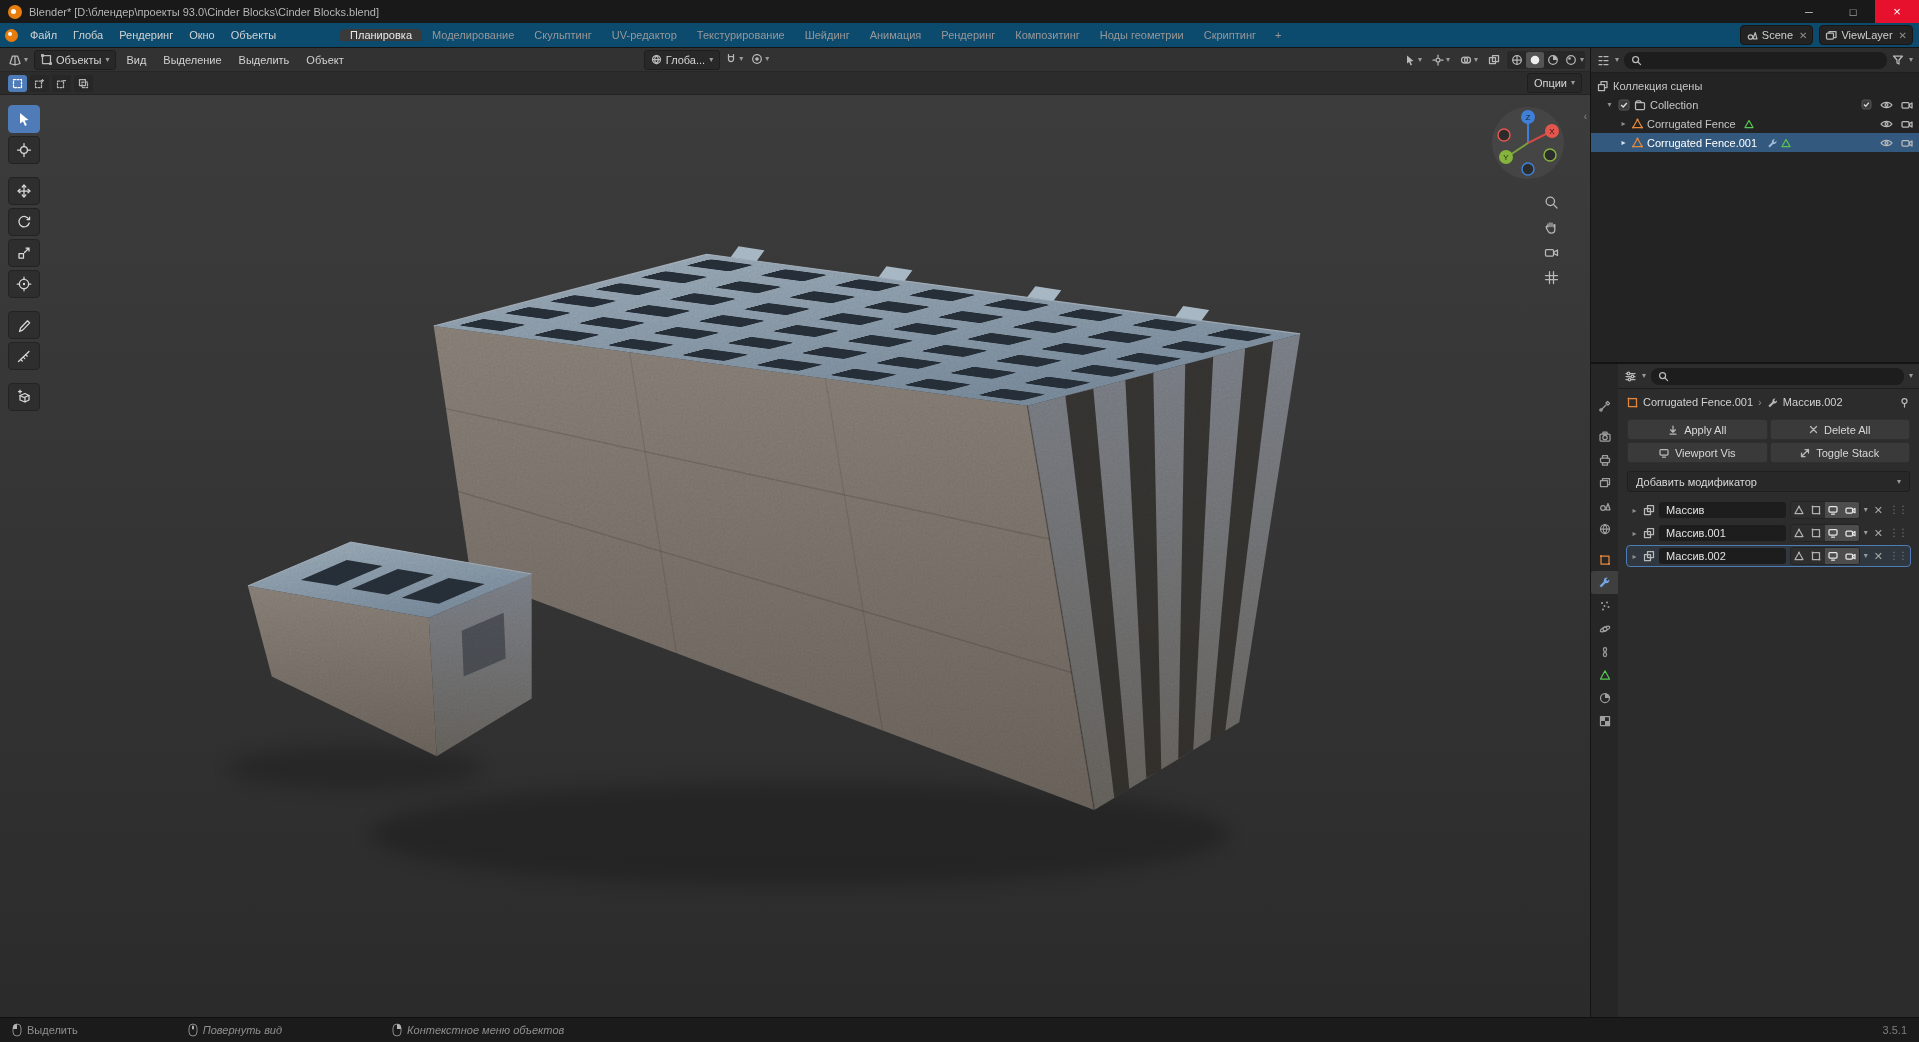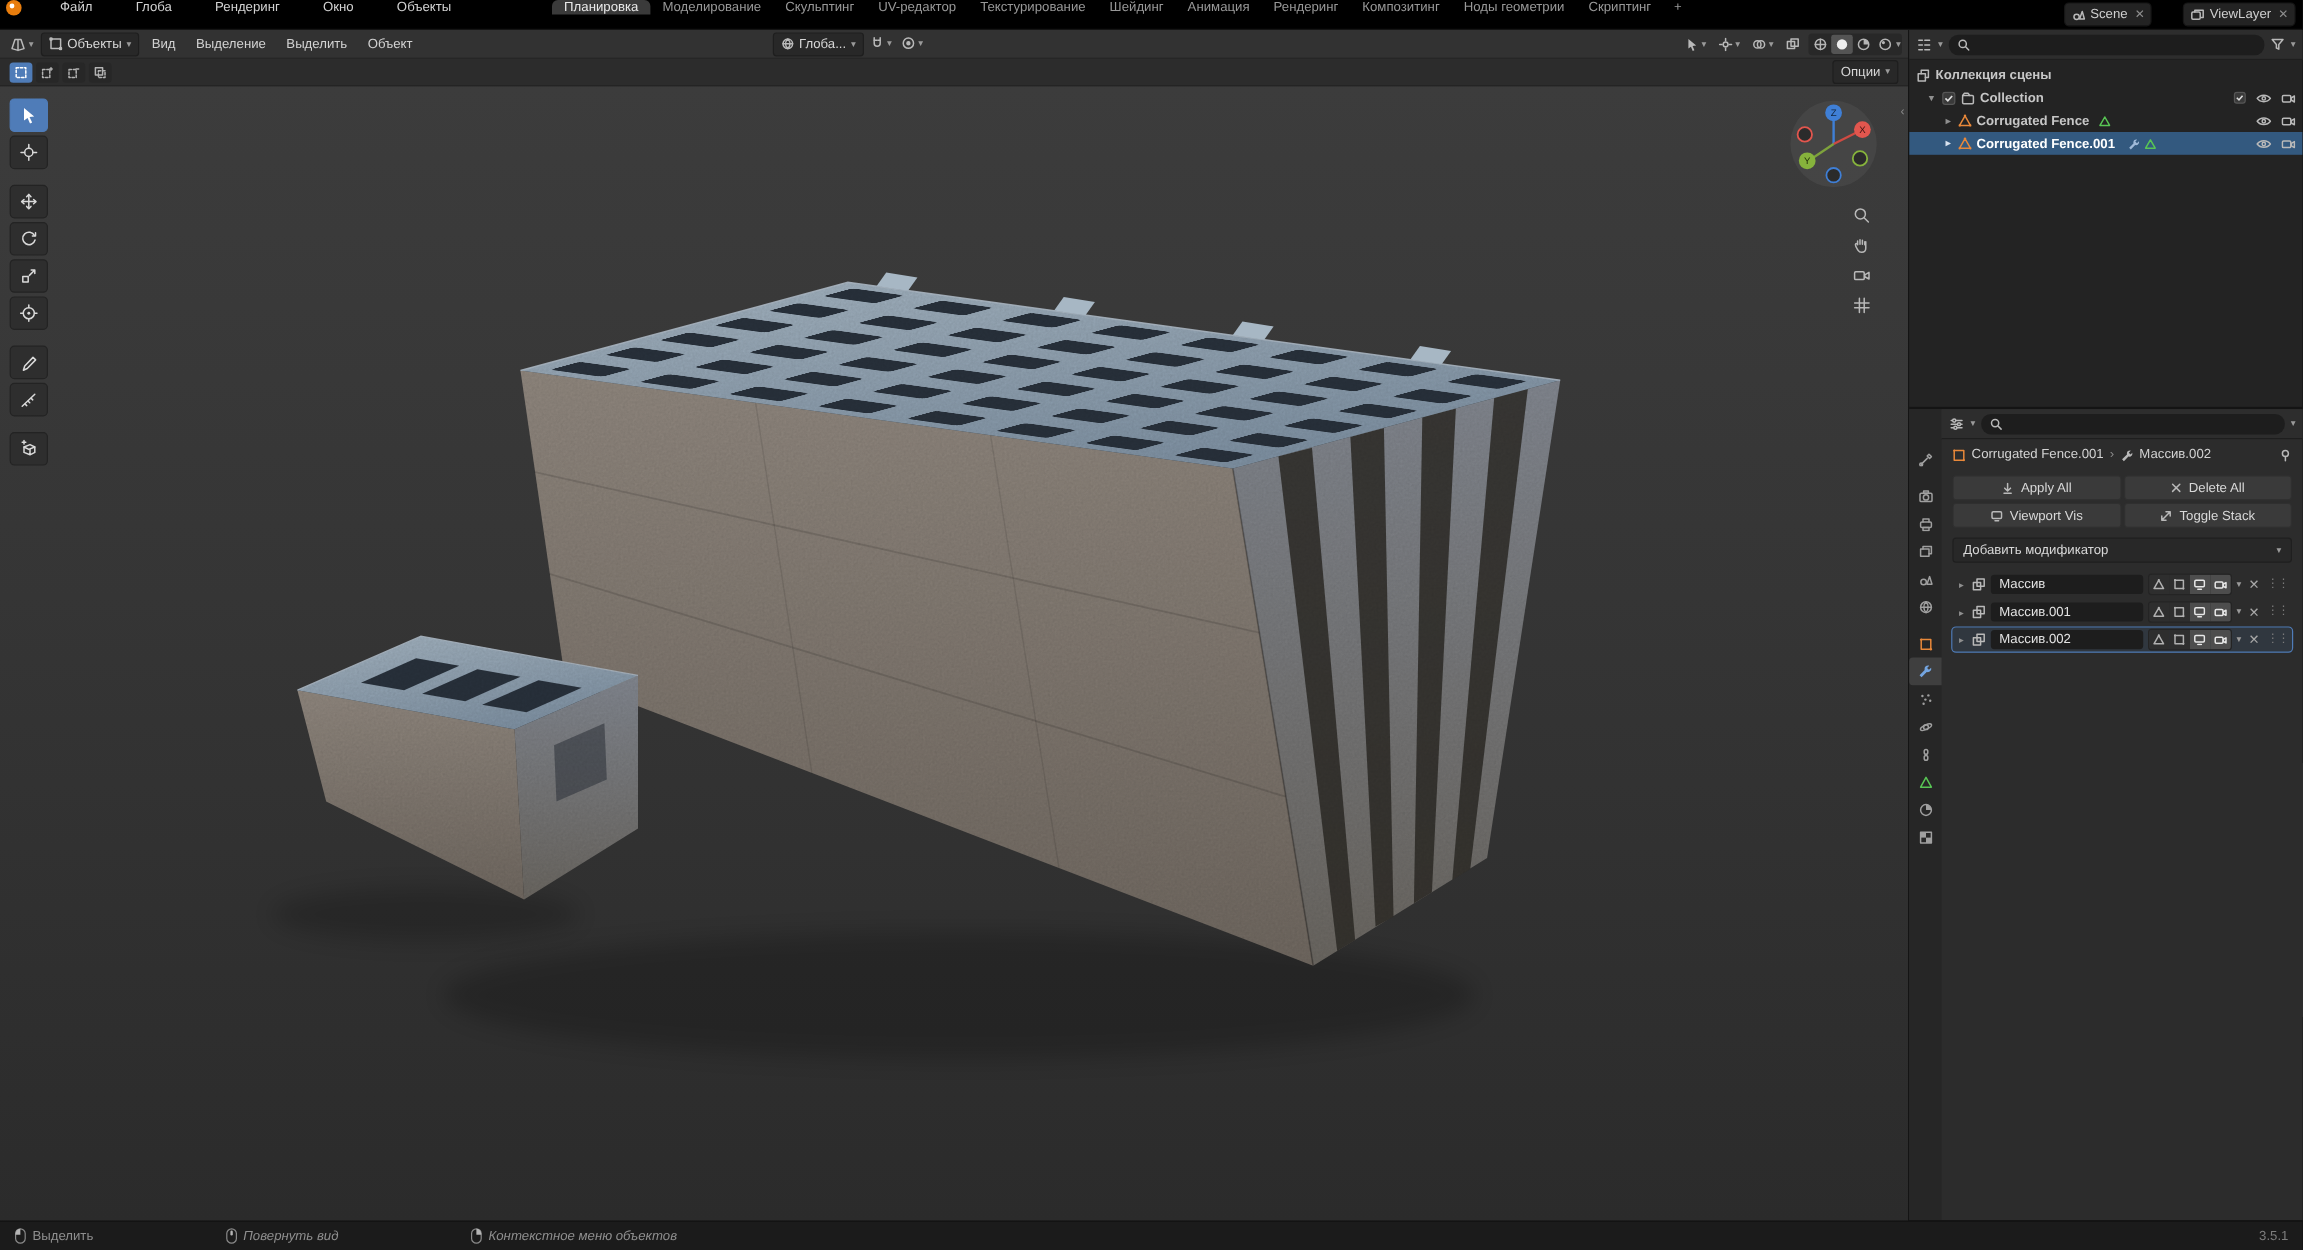--- a/index.html
+++ b/index.html
@@ -14,21 +14,21 @@
   
   .titlebar{height:23px;background:#191919;display:flex;align-items:center;flex:0 0 auto;}
   .tb-logo{width:14px;height:14px;margin:0 7px 0 8px;border-radius:50%;background:#e87d0d;position:relative;flex:0 0 auto;}
   .tb-logo::after{content:"";position:absolute;left:3px;top:4px;width:5px;height:5px;border-radius:50%;background:#fff;}
   .tb-title{color:#b6b6b6;white-space:nowrap;}
   .tb-spacer{flex:1;}
   .wbtn{width:44px;height:23px;display:flex;align-items:center;justify-content:center;color:#cfcfcf;font-size:11px;}
   .wbtn.close{background:#e8112d;color:#fff;font-size:13px;}
 
   
-  .topbar{height:24px;background:#000000;display:flex;align-items:flex-start;flex:0 0 auto;border-bottom:1px solid #141414;gap:20px;}
+  .topbar{height:24px;background:#0c4a6e;display:flex;align-items:center;flex:0 0 auto;border-bottom:1px solid #141414;}
   .app-icon{width:22px;display:flex;align-items:center;justify-content:center;}
   .app-icon .dot{width:13px;height:13px;border-radius:50%;background:#e87d0d;position:relative;}
   .app-icon .dot::after{content:"";position:absolute;left:3px;top:3px;width:4px;height:4px;border-radius:50%;background:#fff;}
   .menu-item{padding:0 8px;display:flex;align-items:center;color:#d2d2d2;}
   .tabs{display:flex;margin-left:56px;align-items:stretch;}
   .tab{padding:0 10px;display:flex;align-items:center;color:#989898;}
   .tab.active{background:#3a3a3a;color:#e9e9e9;border-radius:5px 5px 0 0;}
   .tab-add{padding:0 9px;display:flex;align-items:center;color:#9a9a9a;}
   .top-spacer{flex:1;}
   .selector{display:flex;align-items:center;gap:4px;background:#232323;border:1px solid #161616;border-radius:4px;
@@ -68,21 +68,21 @@
   .gizmo{position:absolute;right:24px;top:10px;}
   .nav-icons{position:absolute;right:31px;top:100px;display:flex;flex-direction:column;gap:10px;color:#c2c2c2;}
   .collapse{position:absolute;right:3px;top:16px;color:#8c8c8c;font-size:10px;}
 
   
   .side{width:328px;flex:0 0 auto;display:flex;flex-direction:column;background:#232323;}
   .outliner{height:314px;flex:0 0 auto;display:flex;flex-direction:column;border-bottom:2px solid #141414;}
   .panel-head{height:24px;background:#2d2d2d;display:flex;align-items:center;gap:5px;padding:0 6px;border-bottom:1px solid #1e1e1e;flex:0 0 auto;}
   .search{flex:1;height:17px;background:#1d1d1d;border-radius:8px;display:flex;align-items:center;gap:4px;padding:0 7px;color:#8f8f8f;}
   .search input{background:transparent;border:none;outline:none;color:#cfcfcf;width:100%;font-size:11px;font-family:"Liberation Sans",sans-serif;}
-  .tree{padding:3px 0;overflow:hidden;font-weight:bold;}
+  .tree{padding:3px 0;overflow:hidden;}
   .trow{height:19px;display:flex;align-items:center;gap:4px;padding:0 6px;color:#c6c6c6;white-space:nowrap;}
   .trow .right-ic{margin-left:auto;display:flex;gap:8px;align-items:center;color:#a5a5a5;}
   .trow.selected{background:#33597f;color:#fff;}
   .tri{color:#e8883a;}
   .trig{color:#58c554;}
   .disc{color:#8f8f8f;font-size:8px;width:9px;text-align:center;}
 
   
   .properties{flex:1;display:flex;min-height:0;background:#2c2c2c;}
   .ptabs{width:27px;background:#262626;display:flex;flex-direction:column;align-items:stretch;padding-top:30px;flex:0 0 auto;}
@@ -110,20 +110,28 @@
   .statusbar{height:24px;background:#1b1b1b;border-top:1px solid #101010;display:flex;align-items:center;padding:0 12px;color:#8f8f8f;flex:0 0 auto;}
   .hint{display:flex;align-items:center;gap:5px;}
   .hint+.hint{margin-left:110px;font-style:italic;}
   .version{margin-left:auto;color:#7d7d7d;}
 </style>
 </head>
 <body>
 
 <div class="window">
 
+  <div class="titlebar">
+    <div class="tb-logo"></div>
+    <div class="tb-title">Blender* [D:\блендер\проекты 93.0\Cinder Blocks\Cinder Blocks.blend]</div>
+    <div class="tb-spacer"></div>
+    <div class="wbtn">─</div>
+    <div class="wbtn">□</div>
+    <div class="wbtn close">×</div>
+  </div>
 
   <div class="topbar">
     <div class="app-icon">
         <div class="dot"></div>
       </div>
     <div class="menu-item">Файл</div>
     <div class="menu-item">Глоба</div>
     <div class="menu-item">Рендеринг</div>
     <div class="menu-item">Окно</div>
     <div class="menu-item">Объекты</div>

